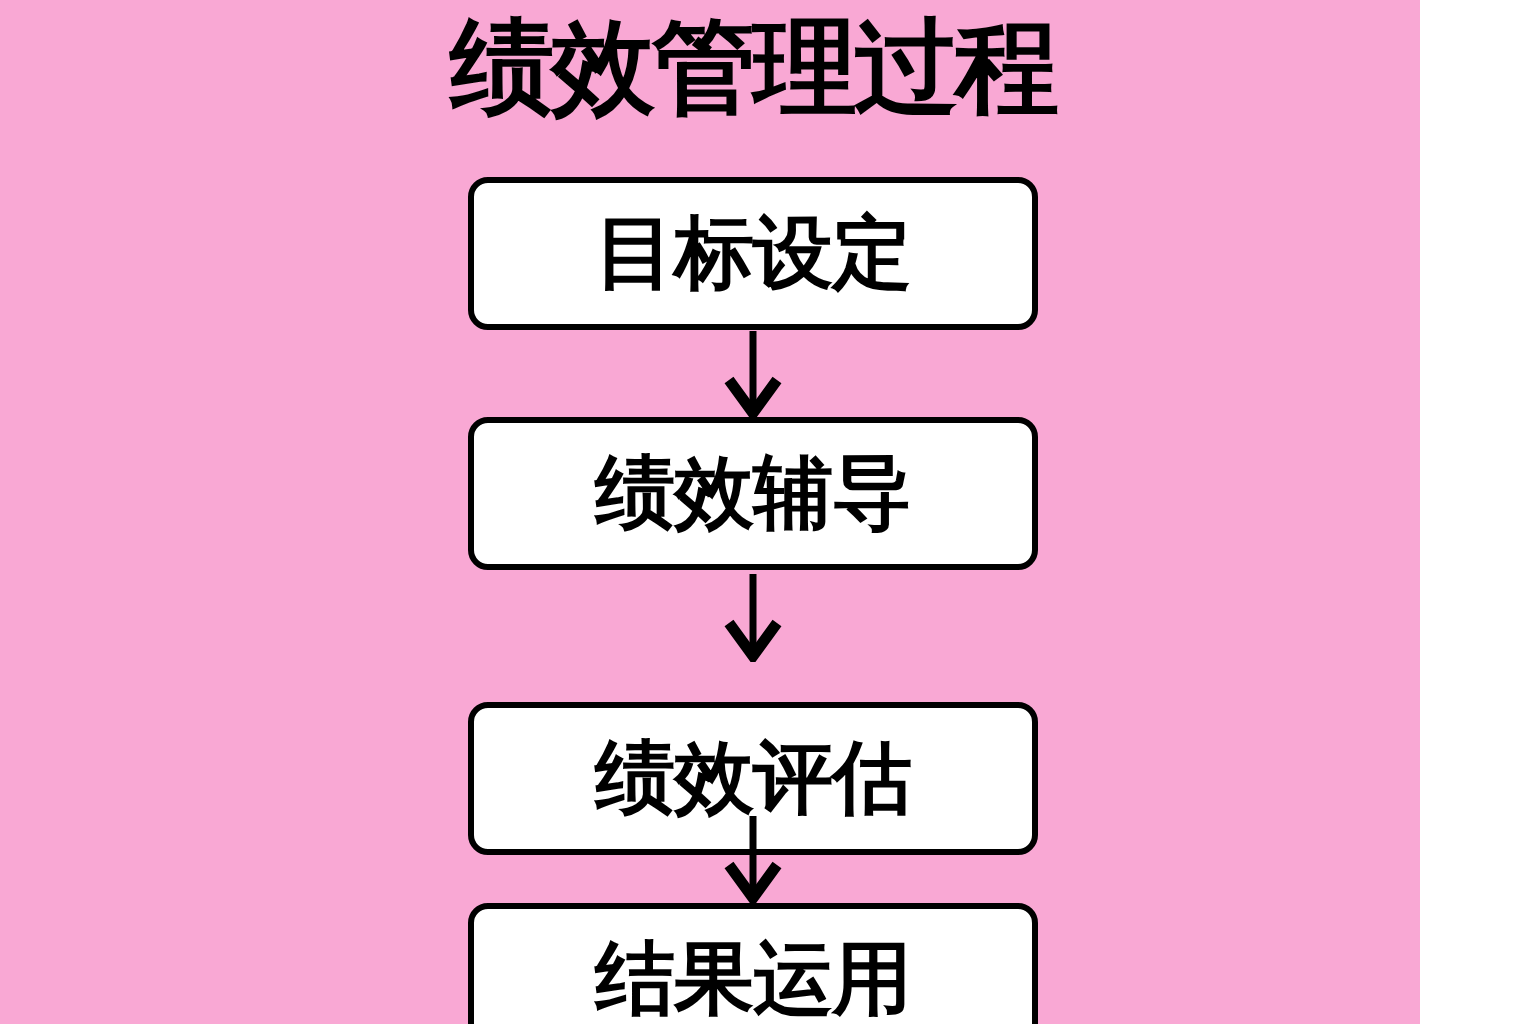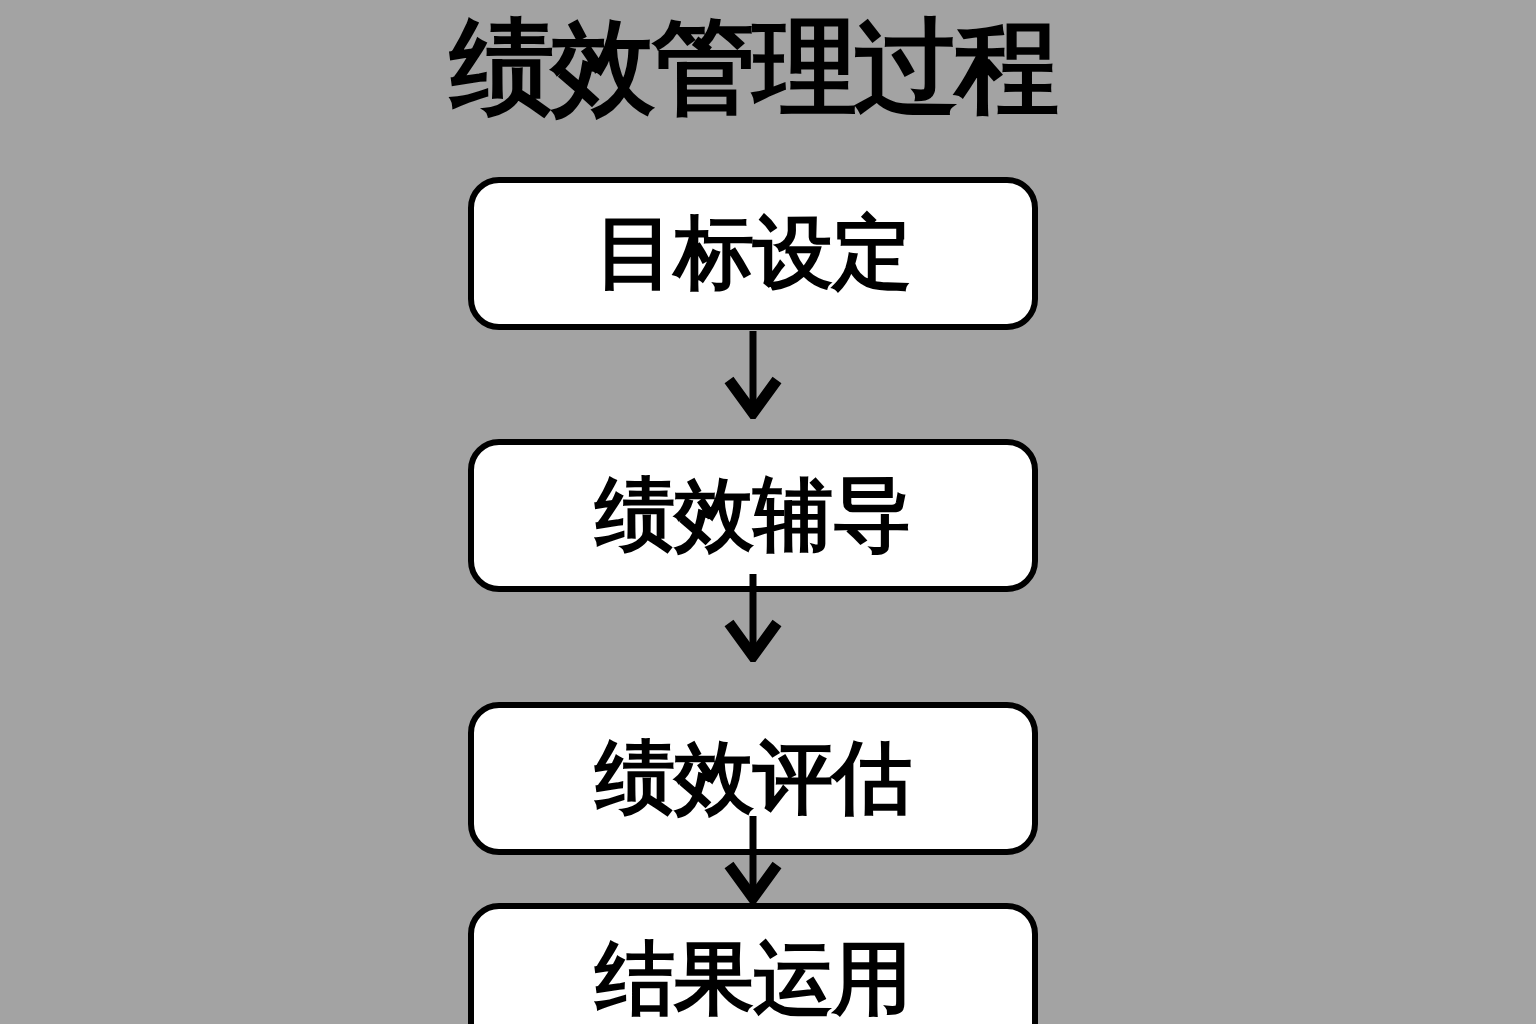--- a/index.html
+++ b/index.html
@@ -2,23 +2,23 @@
 <html><head>
 <meta charset="utf-8">
 <style>
   html, body {
     margin: 0;
     padding: 0;
     background: #ffffff;
   }
   .canvas {
     position: relative;
-    width: 1536px;
+    width: 1420px;
     height: 1024px;
-    background: #a3a3a3;
+    background: #f9a8d4;
     overflow: hidden;
     font-family: "Liberation Sans", sans-serif;
     color: #000000;
   }
   .title {
     position: absolute;
     top: 8px;
     left: 753px;
     transform: translateX(-50%);
     margin: 0;
@@ -30,42 +30,42 @@
     color: #000000;
   }
   .node {
     position: absolute;
     left: 468px;
     width: 570px;
     height: 153px;
     box-sizing: border-box;
     background: #ffffff;
     border: 6px solid #000000;
-    border-radius: 31px;
+    border-radius: 20px;
     display: flex;
     align-items: center;
     justify-content: center;
   }
   .node-label {
     font-size: 80px;
     font-weight: 900;
     letter-spacing: -1px;
     white-space: nowrap;
     color: #000000;
   }
   .arrow {
     position: absolute;
     left: 718px;
     width: 70px;
     height: 88px;
     display: block;
   }
   .n1 { top: 177px; }
   .a1 { top: 331px; }
-  .n2 { top: 439px; }
+  .n2 { top: 417px; }
   .a2 { top: 574px; }
   .n3 { top: 662px; margin-top: 40px; }
   .a3 { top: 816px; }
   .n4 { top: 903px; }
 </style>
 </head>
 <body>
 
 <div class="canvas">
 

